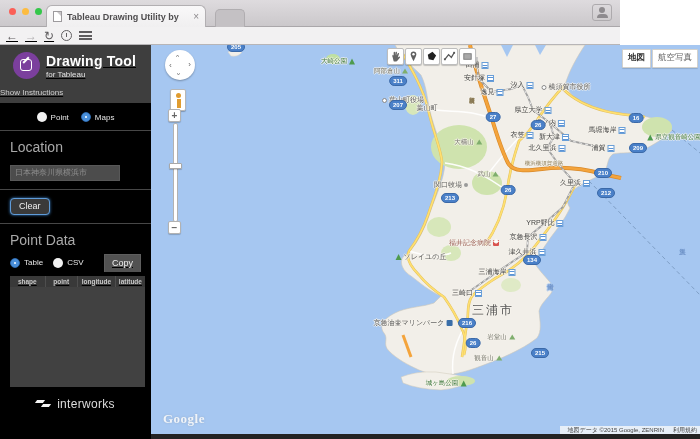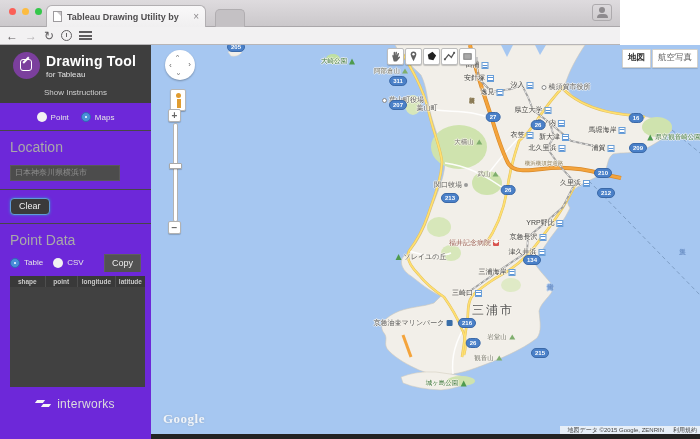--- a/index.html
+++ b/index.html
@@ -1,17 +1,17 @@
 <!DOCTYPE html>
 <html><head>
 <meta charset="utf-8">
 <style>
   * { margin:0; padding:0; box-sizing:border-box; }
   html,body { width:700px; height:439px; overflow:hidden; font-family:"Liberation Sans", sans-serif; }
-  .browser { width:620px; }
+  .browser { width:620px;text-decoration:underline; }
 
   
   .titlebar { height:27px; background:linear-gradient(#dedbde,#cbc8cb); border-bottom:1px solid #aaa7aa; position:relative; }
   .lights { position:absolute; left:9px; top:8px; display:flex; gap:6px; }
   .light { width:7px; height:7px; border-radius:50%; }
   .tab { position:absolute; left:46px; top:5px; width:160px; height:22px; background:linear-gradient(#f9f8f9,#f0eff0); border:1px solid #b2afb2; border-bottom:none; border-radius:6px 6px 0 0; display:flex; align-items:center; padding:0 6px; gap:5px; }
   .favicon { width:9px; height:11px; background:#fff; border:1px solid #9d9a9d; position:relative; flex:none; }
   .favicon:after { content:""; position:absolute; right:0; top:0; border:2px solid #c8c5c8; border-left-color:transparent; border-bottom-color:transparent; }
   .tab-title { font-size:9px; color:#4f4d4f; font-weight:bold; white-space:nowrap; overflow:hidden; flex:1; }
   .tab-close { font-size:10px; color:#8d8a8d; cursor:default; }
@@ -30,30 +30,30 @@
   .star-ic { font-size:10px; color:#b0aeb0; }
   .badge-ic { width:11px; height:11px; border:1.5px solid #636163; border-radius:50%; position:relative; flex:none; }
   .badge-ic:after { content:""; position:absolute; left:3.5px; top:2px; width:1.5px; height:4px; background:#636163; }
   .menu-ic { width:13px; flex:none; }
   .menu-ic div { height:2px; background:#5f5d5f; margin:1.5px 0; }
 
   
   .content { display:flex; height:394px; background:#1f1f1f; }
 
   
-  .sidebar { width:151px; background:#6d28d9; color:#ddd; position:relative; flex:none; }
+  .sidebar { width:151px; background:#000000; color:#ddd; position:relative; flex:none; }
   .sb-header { background:#3e3e3e; padding:7px 0 6px; }
   .logo-row { display:flex; align-items:center; padding:0 0 0 13px; }
   .logo-circle { width:27px; height:27px; border-radius:50%; background:#7b3f9d; position:relative; flex:none; }
   .logo-glyph { position:absolute; left:7px; top:7px; width:12px; height:12px; border:1.5px solid #fff; border-radius:3px; }
   .logo-glyph:after { content:""; position:absolute; left:2px; top:2px; width:8px; height:1.5px; background:#fff; transform:rotate(-45deg); transform-origin:left center; }
   .logo-text { margin-left:6px; }
   .app-title { font-size:14px; font-weight:bold; color:#fff; letter-spacing:.2px; }
   .app-sub { font-size:8px; color:#e3e3e3; margin-top:1px; }
-  .show-instr { text-align:center; font-size:8px; color:#cfcfcf; margin-top:9px; }
+  .show-instr { font-size:8px; color:#cfcfcf; margin-top:9px; }
   .mode-row { display:flex; justify-content:center; gap:12px; align-items:center; padding:9px 0 8px; }
   .radio { width:10px; height:10px; border-radius:50%; background:#f2f2f2; flex:none; }
   .radio.sel { background:radial-gradient(circle,#cfe4fa 0 1.5px,#4a8fd9 1.5px); border:1px solid #2f6db3; }
   .mode-item { display:flex; align-items:center; gap:4px; font-size:8px; color:#e6e6e6; }
   .divider { border-top:1px solid #474747; }
   .section { padding:5px 10px 8px; }
   .sec-heading { font-size:14px; color:#a9a9a9; font-weight:normal; margin:3px 0 6px; }
   .loc-input { width:110px; height:16px; background:#4c4c4c; border:1px solid #585858; color:#8d8d8d; font-size:8px; padding:2px 4px; font-family:"Liberation Sans",sans-serif; }
   .clear-btn { background:#3a3a3a; color:#f0f0f0; font-size:9px; border:1px solid #5f9bd8; box-shadow:0 0 3px #3f87cf; border-radius:4px; padding:2px 8px 3px; }
   .pd-controls { display:flex; align-items:center; font-size:8px; color:#e6e6e6; margin-bottom:4px; }

